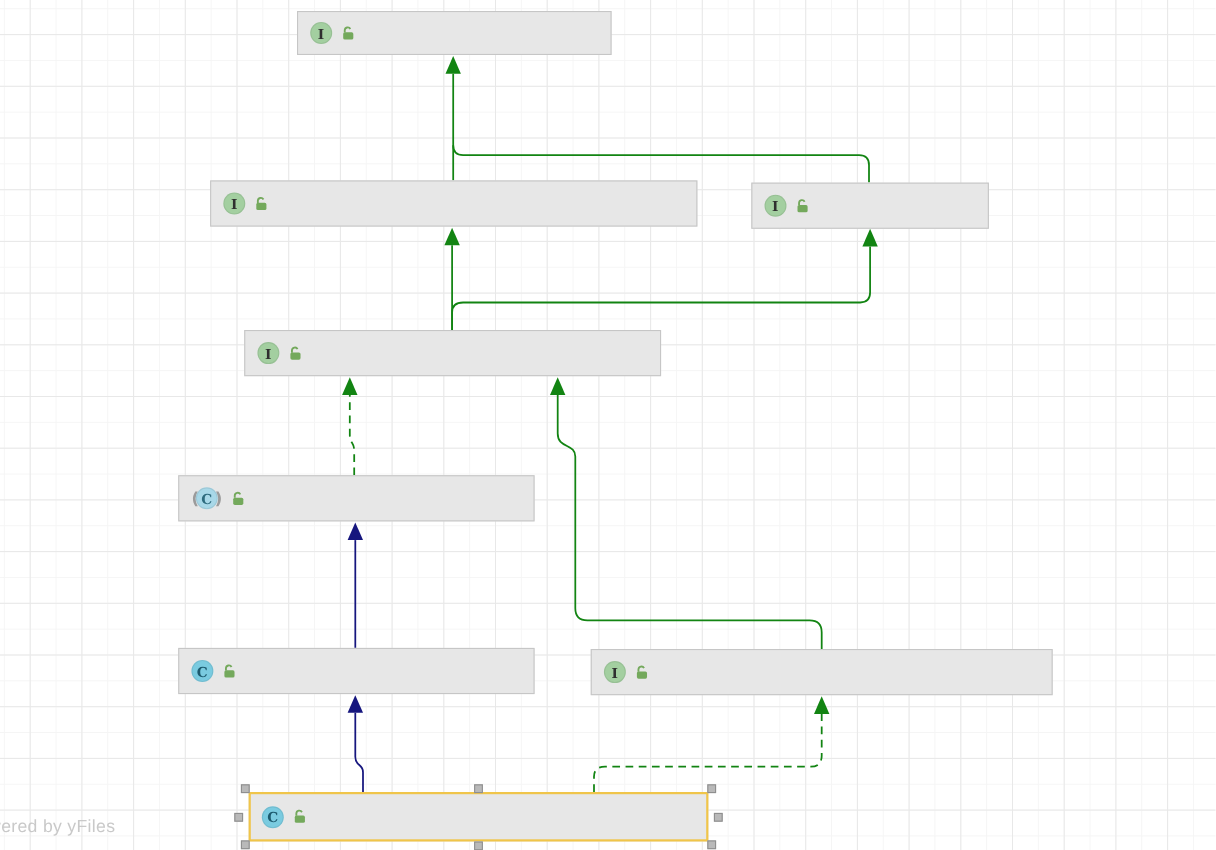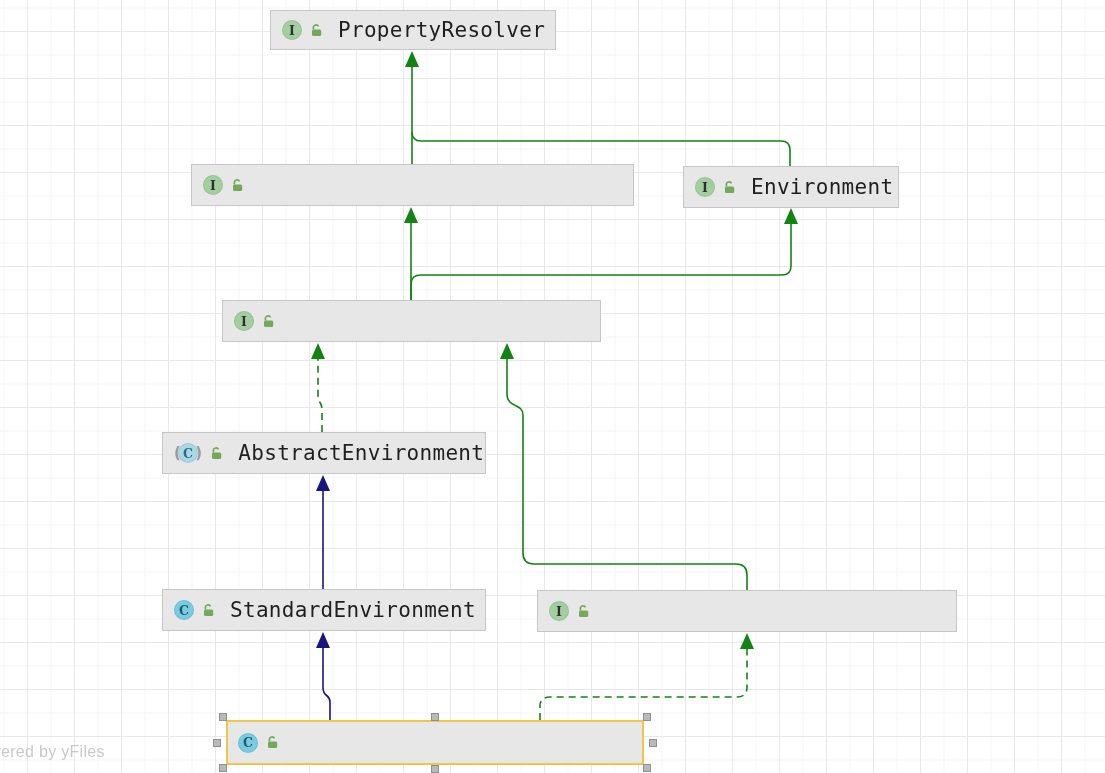--- a/index.html
+++ b/index.html
@@ -102,21 +102,20 @@
       <div class="node" style="left: 270px; top: 10px; width: 286px; height: 40px; background: rgb(231, 231, 231); border-color: rgb(198, 198, 198); color: rgb(31, 31, 31);">
         <span class="icon-wrap">
           <span class="circ" style="background: rgb(163, 207, 160); color: rgb(47, 47, 47);">I</span>
         </span>
         <span class="lock">
           <svg width="15" height="15" viewBox="0 0 15 15">
             <path d="M4.4 6.6 V4.6 A2.7 2.7 0 0 1 9.5 3.4" fill="none" stroke="#74a95c" stroke-width="1.7"></path>
             <rect x="3" y="6.4" width="9.2" height="6.6" rx="1.5" fill="#74a95c"></rect>
           </svg>
         </span>
-        <span class="label">PropertyResolver</span>
       </div>
       <div class="node" style="left: 191px; top: 164px; width: 443px; height: 42px; background: rgb(231, 231, 231); border-color: rgb(198, 198, 198); color: rgb(31, 31, 31);">
         <span class="icon-wrap">
           <span class="circ" style="background: rgb(163, 207, 160); color: rgb(47, 47, 47);">I</span>
         </span>
         <span class="lock">
           <svg width="15" height="15" viewBox="0 0 15 15">
             <path d="M4.4 6.6 V4.6 A2.7 2.7 0 0 1 9.5 3.4" fill="none" stroke="#74a95c" stroke-width="1.7"></path>
             <rect x="3" y="6.4" width="9.2" height="6.6" rx="1.5" fill="#74a95c"></rect>
           </svg>
@@ -125,21 +124,20 @@
       <div class="node" style="left: 683px; top: 166px; width: 216px; height: 42px; background: rgb(231, 231, 231); border-color: rgb(198, 198, 198); color: rgb(31, 31, 31);">
         <span class="icon-wrap">
           <span class="circ" style="background: rgb(163, 207, 160); color: rgb(47, 47, 47);">I</span>
         </span>
         <span class="lock">
           <svg width="15" height="15" viewBox="0 0 15 15">
             <path d="M4.4 6.6 V4.6 A2.7 2.7 0 0 1 9.5 3.4" fill="none" stroke="#74a95c" stroke-width="1.7"></path>
             <rect x="3" y="6.4" width="9.2" height="6.6" rx="1.5" fill="#74a95c"></rect>
           </svg>
         </span>
-        <span class="label">Environment</span>
       </div>
       <div class="node" style="left: 222px; top: 300px; width: 379px; height: 42px; background: rgb(231, 231, 231); border-color: rgb(198, 198, 198); color: rgb(31, 31, 31);">
         <span class="icon-wrap">
           <span class="circ" style="background: rgb(163, 207, 160); color: rgb(47, 47, 47);">I</span>
         </span>
         <span class="lock">
           <svg width="15" height="15" viewBox="0 0 15 15">
             <path d="M4.4 6.6 V4.6 A2.7 2.7 0 0 1 9.5 3.4" fill="none" stroke="#74a95c" stroke-width="1.7"></path>
             <rect x="3" y="6.4" width="9.2" height="6.6" rx="1.5" fill="#74a95c"></rect>
           </svg>
@@ -150,33 +148,31 @@
           <span class="paren open">(</span>
           <span class="circ" style="background: rgb(168, 216, 232); color: rgb(46, 107, 126);">C</span>
           <span class="paren close">)</span>
         </span>
         <span class="lock">
           <svg width="15" height="15" viewBox="0 0 15 15">
             <path d="M4.4 6.6 V4.6 A2.7 2.7 0 0 1 9.5 3.4" fill="none" stroke="#74a95c" stroke-width="1.7"></path>
             <rect x="3" y="6.4" width="9.2" height="6.6" rx="1.5" fill="#74a95c"></rect>
           </svg>
         </span>
-        <span class="label">AbstractEnvironment</span>
       </div>
       <div class="node" style="left: 162px; top: 589px; width: 324px; height: 42px; background: rgb(231, 231, 231); border-color: rgb(198, 198, 198); color: rgb(31, 31, 31);">
         <span class="icon-wrap">
           <span class="circ" style="background: rgb(122, 203, 224); color: rgb(28, 90, 110);">C</span>
         </span>
         <span class="lock">
           <svg width="15" height="15" viewBox="0 0 15 15">
             <path d="M4.4 6.6 V4.6 A2.7 2.7 0 0 1 9.5 3.4" fill="none" stroke="#74a95c" stroke-width="1.7"></path>
             <rect x="3" y="6.4" width="9.2" height="6.6" rx="1.5" fill="#74a95c"></rect>
           </svg>
         </span>
-        <span class="label">StandardEnvironment</span>
       </div>
       <div class="node" style="left: 537px; top: 590px; width: 420px; height: 42px; background: rgb(231, 231, 231); border-color: rgb(198, 198, 198); color: rgb(31, 31, 31);">
         <span class="icon-wrap">
           <span class="circ" style="background: rgb(163, 207, 160); color: rgb(47, 47, 47);">I</span>
         </span>
         <span class="lock">
           <svg width="15" height="15" viewBox="0 0 15 15">
             <path d="M4.4 6.6 V4.6 A2.7 2.7 0 0 1 9.5 3.4" fill="none" stroke="#74a95c" stroke-width="1.7"></path>
             <rect x="3" y="6.4" width="9.2" height="6.6" rx="1.5" fill="#74a95c"></rect>
           </svg>

